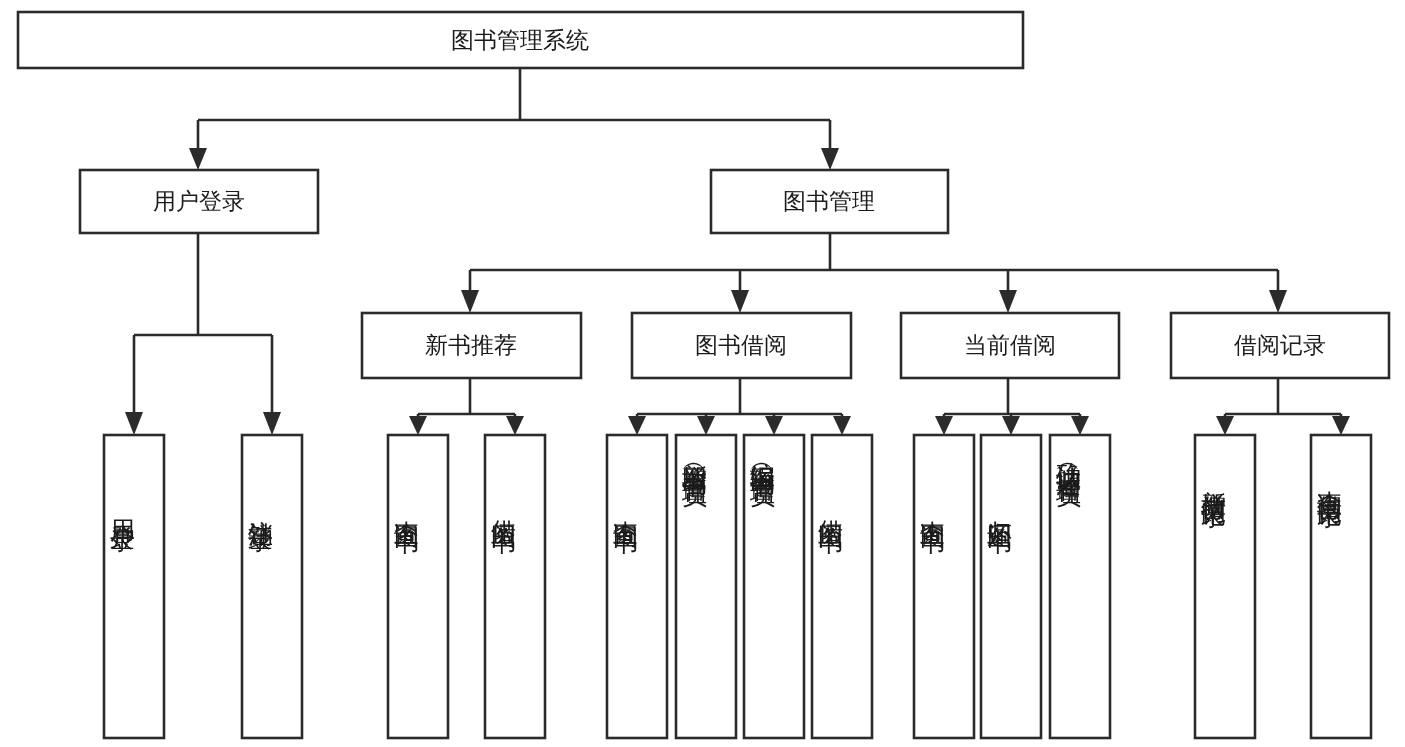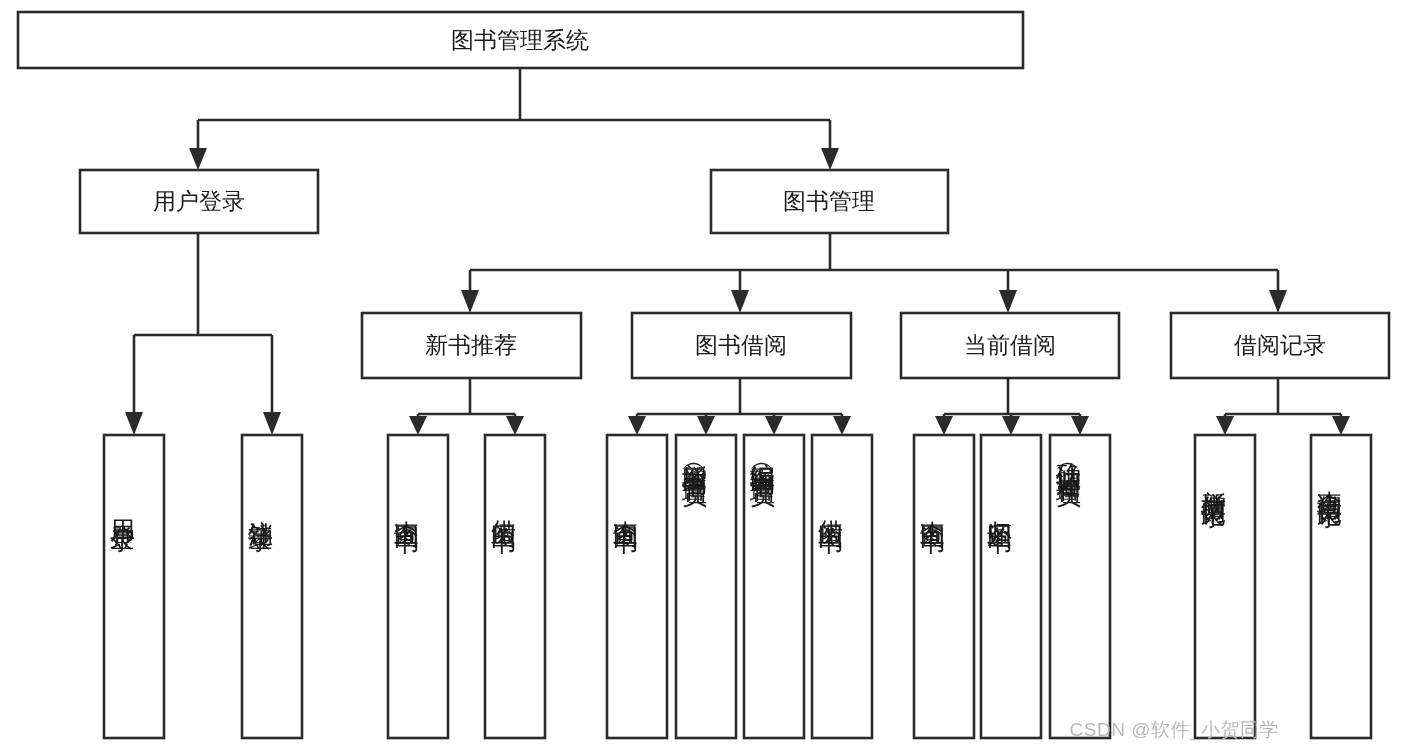--- a/index.html
+++ b/index.html
@@ -195,14 +195,13 @@
   <div class="node-label-v" style="left:613px; top:500px; height:215px;">查询图书</div>
   <div class="node-label-v" style="left:682px; top:443px; height:290px;">新增图书（管理员）</div>
   <div class="node-label-v" style="left:750px; top:443px; height:290px;">编辑图书（管理员）</div>
   <div class="node-label-v" style="left:818px; top:500px; height:215px;">借阅图书</div>
   <div class="node-label-v" style="left:920px; top:500px; height:215px;">查询图书</div>
   <div class="node-label-v" style="left:987px; top:500px; height:215px;">归还图书</div>
   <div class="node-label-v" style="left:1056px; top:443px; height:290px;">确认归还（管理员）</div>
   <div class="node-label-v" style="left:1201px; top:470px; height:258px;">新增借阅记录</div>
   <div class="node-label-v" style="left:1317px; top:470px; height:258px;">查询借阅记录</div>
 
-  <div class="watermark">CSDN @软件_小贺同学</div>
 </div>
 
 </body></html>

